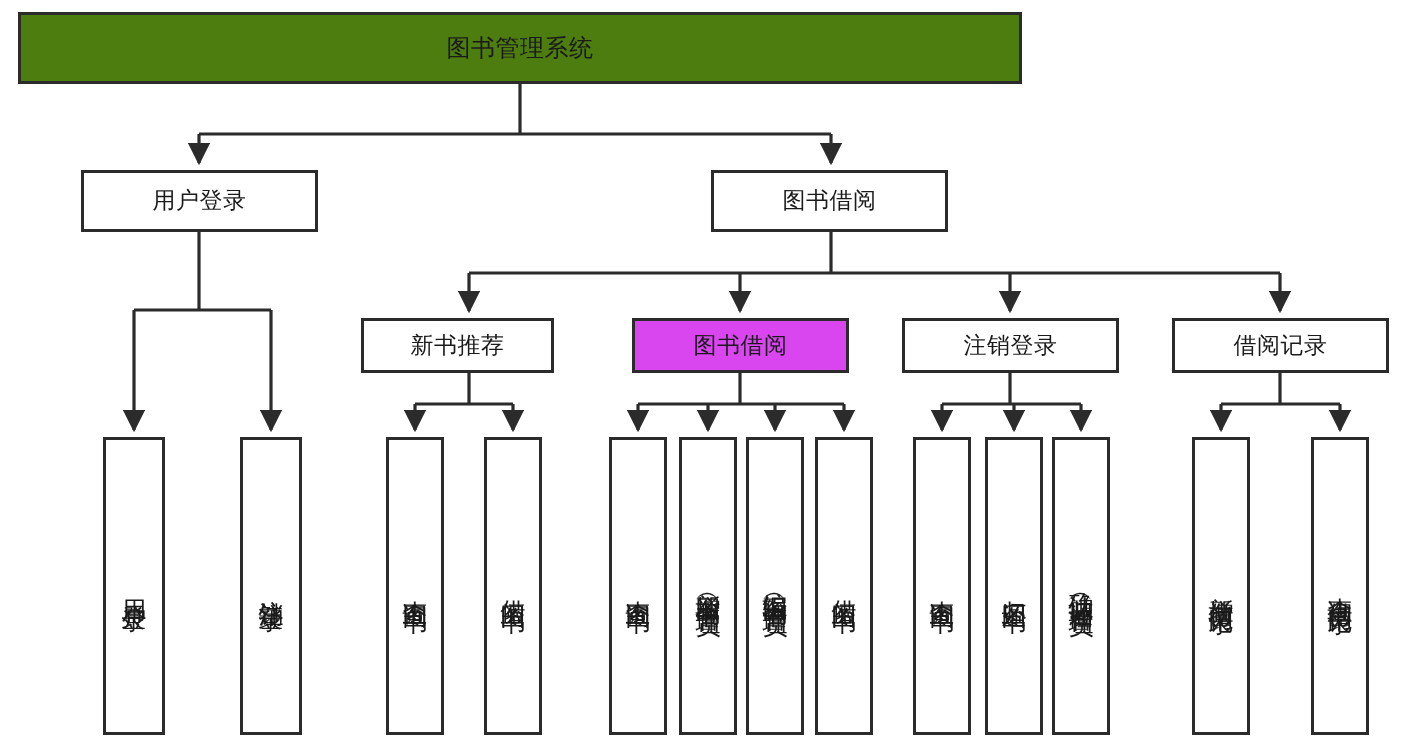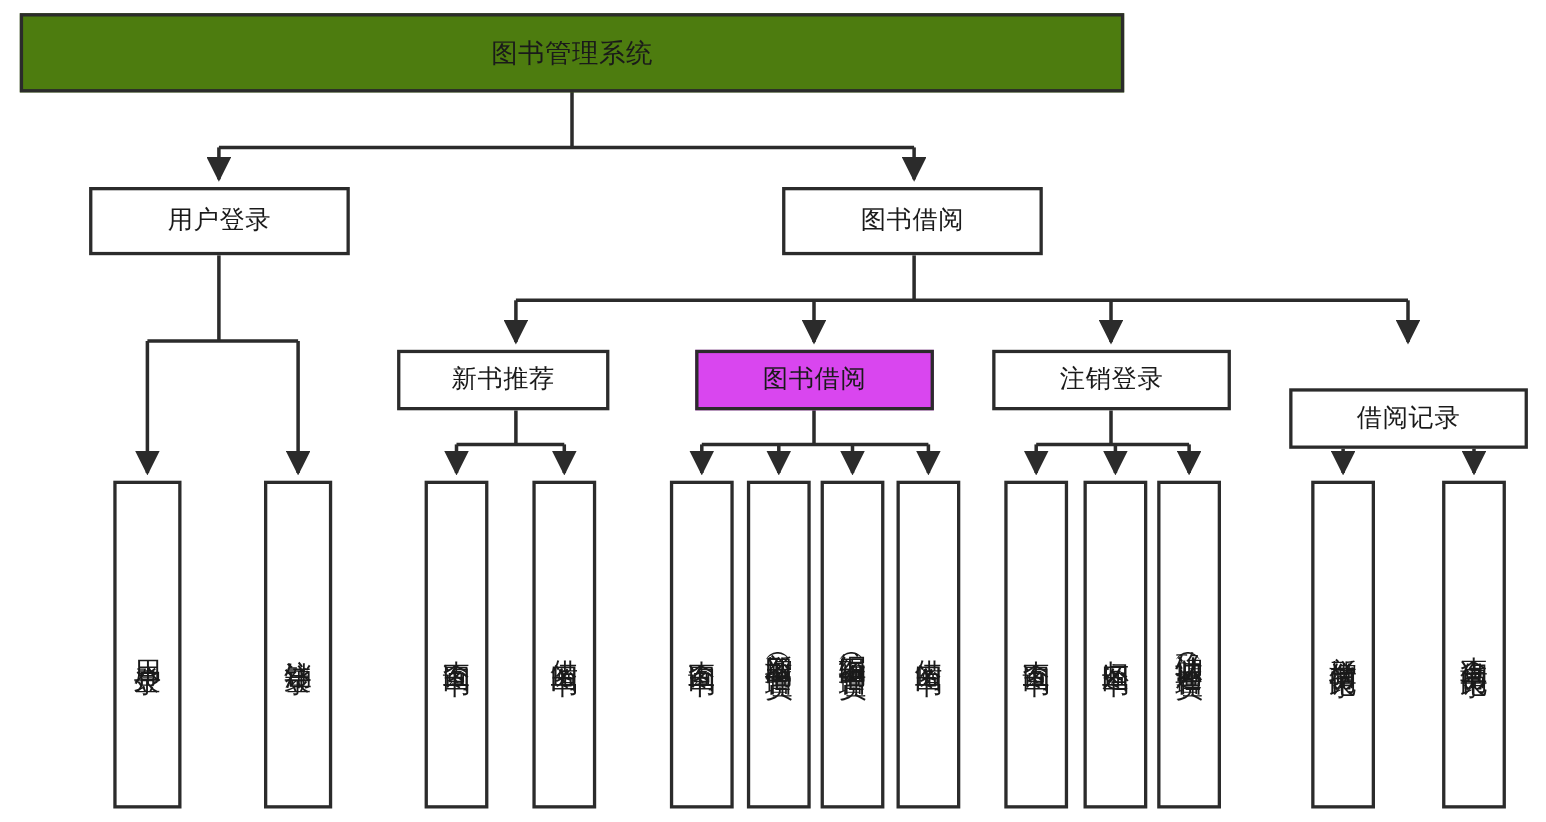--- a/index.html
+++ b/index.html
@@ -145,21 +145,21 @@
 
   <div class="node horiz" style="left: 361px; top: 318px; width: 193px; height: 55px; border-color: rgb(43, 43, 43); background: rgb(255, 255, 255);">
     <span class="node-label" style="color: rgb(26, 26, 26);">新书推荐</span>
   </div>
   <div class="node horiz" style="left: 632px; top: 318px; width: 217px; height: 55px; border-color: rgb(43, 43, 43); background: #d946ef;">
     <span class="node-label" style="color: rgb(26, 26, 26);">图书借阅</span>
   </div>
   <div class="node horiz" style="left: 902px; top: 318px; width: 217px; height: 55px; border-color: rgb(43, 43, 43); background: rgb(255, 255, 255);">
     <span class="node-label" style="color: rgb(26, 26, 26);">注销登录</span>
   </div>
-  <div class="node horiz" style="left: 1172px; top: 318px; width: 217px; height: 55px; border-color: rgb(43, 43, 43); background: rgb(255, 255, 255); margin-top: 35px;">
+  <div class="node horiz" style="left: 1172px; top: 318px; width: 217px; height: 55px; border-color: rgb(43, 43, 43); background: rgb(255, 255, 255);">
     <span class="node-label" style="color: rgb(26, 26, 26);">借阅记录</span>
   </div>
 
   <div class="node vert" style="left: 103px; top: 437px; width: 62px; height: 298px; border-color: rgb(43, 43, 43); background: rgb(255, 255, 255);">
     <span class="node-label" style="color: rgb(26, 26, 26);">用户登录</span>
   </div>
   <div class="node vert" style="left: 240px; top: 437px; width: 62px; height: 298px; border-color: rgb(43, 43, 43); background: rgb(255, 255, 255);">
     <span class="node-label" style="color: rgb(26, 26, 26);">注销登录</span>
   </div>
   <div class="node vert" style="left: 386px; top: 437px; width: 58px; height: 298px; border-color: rgb(43, 43, 43); background: rgb(255, 255, 255);">

